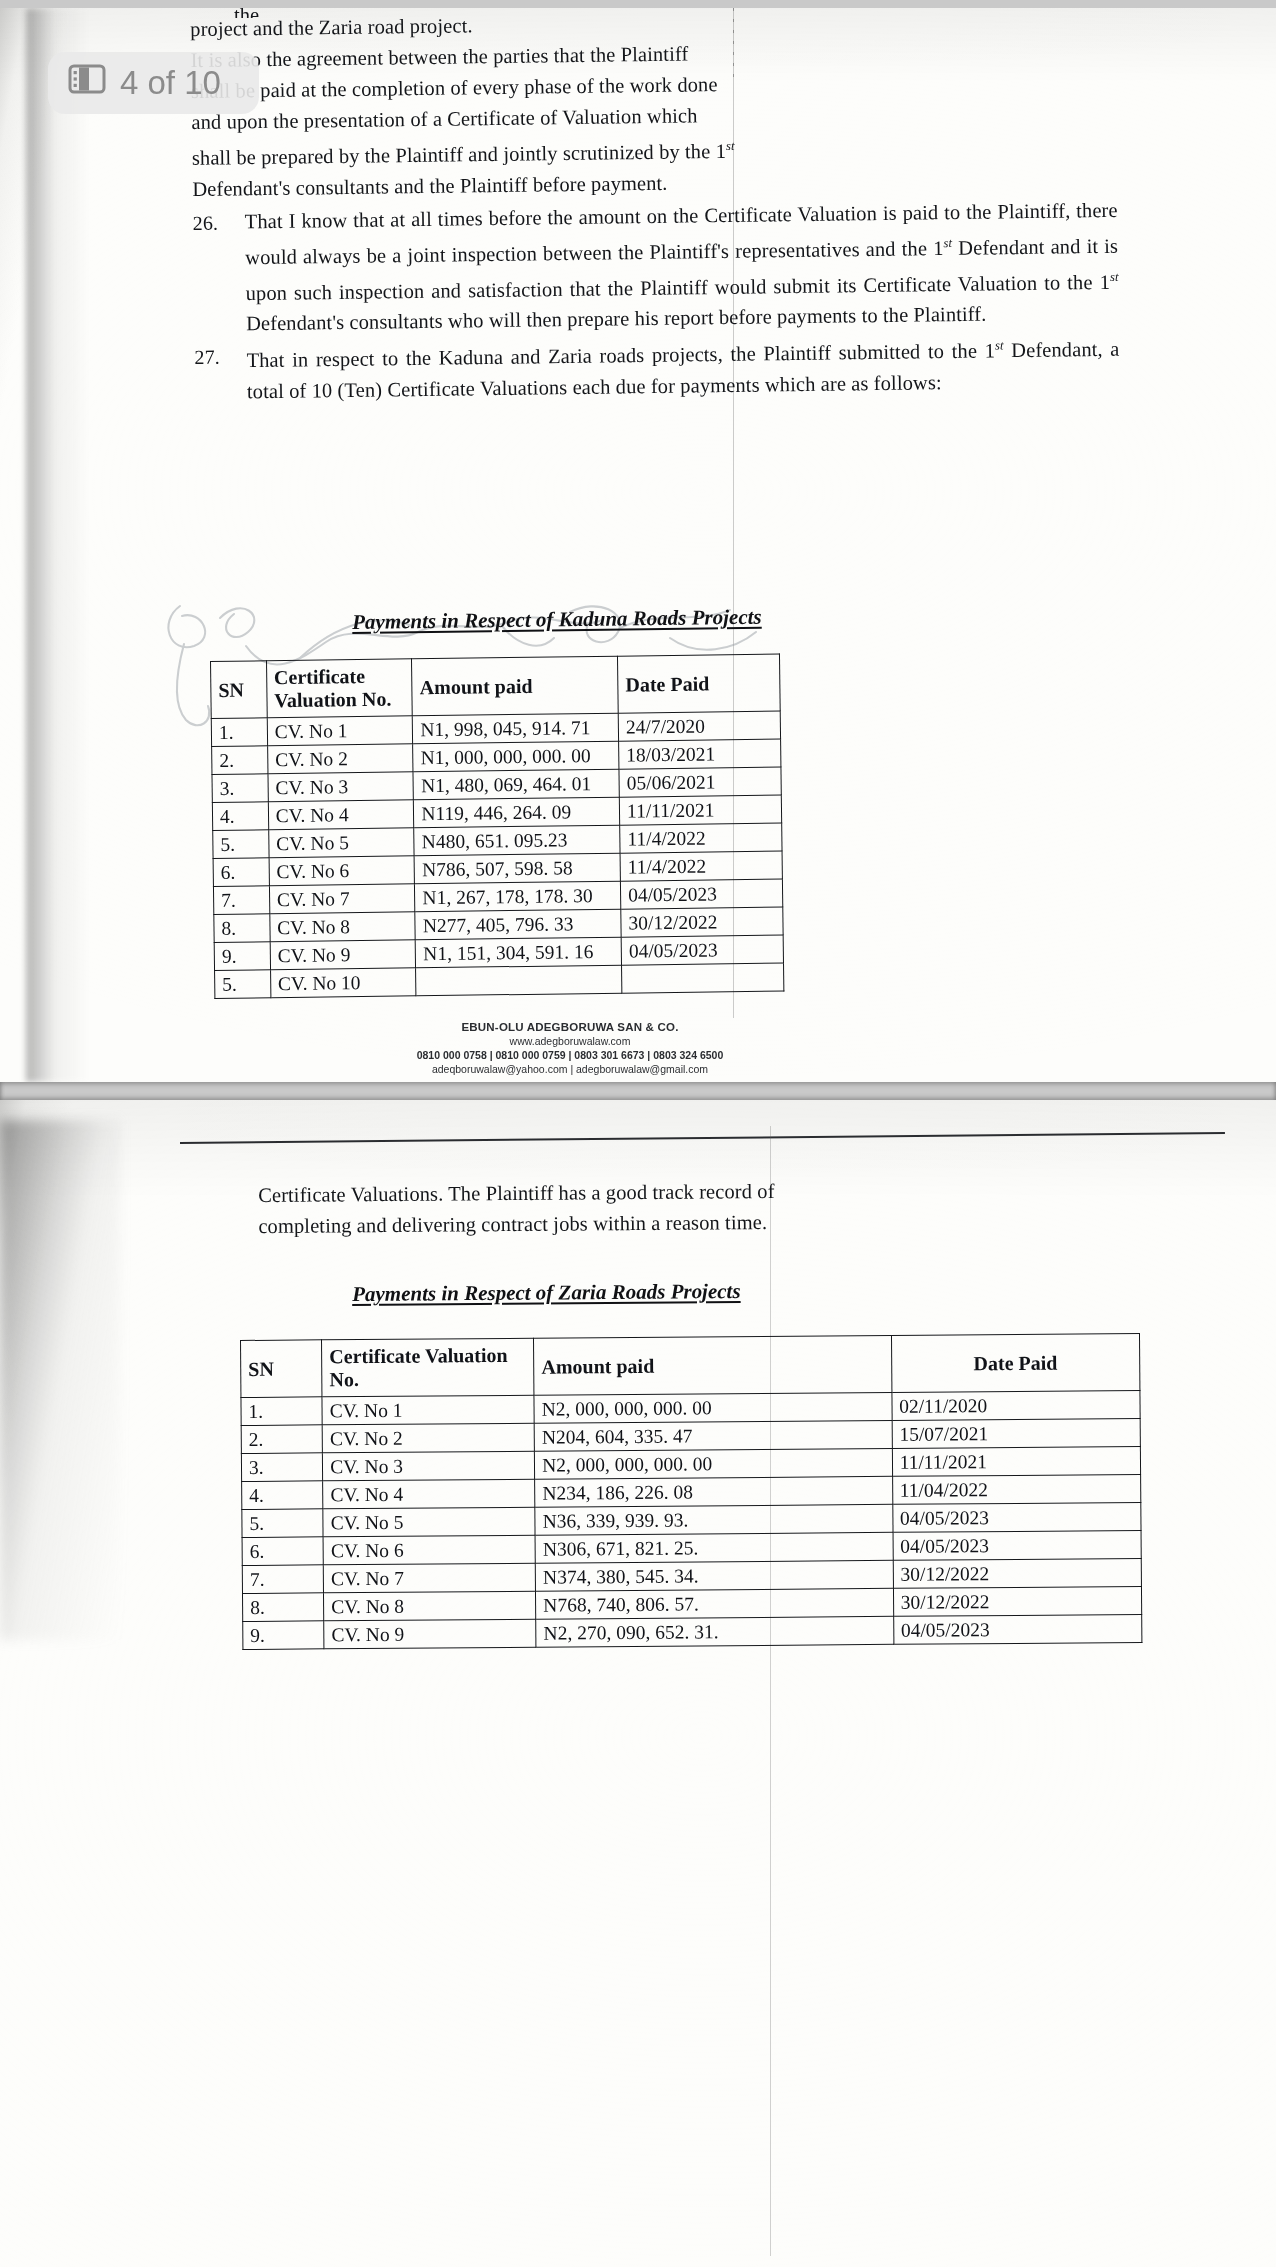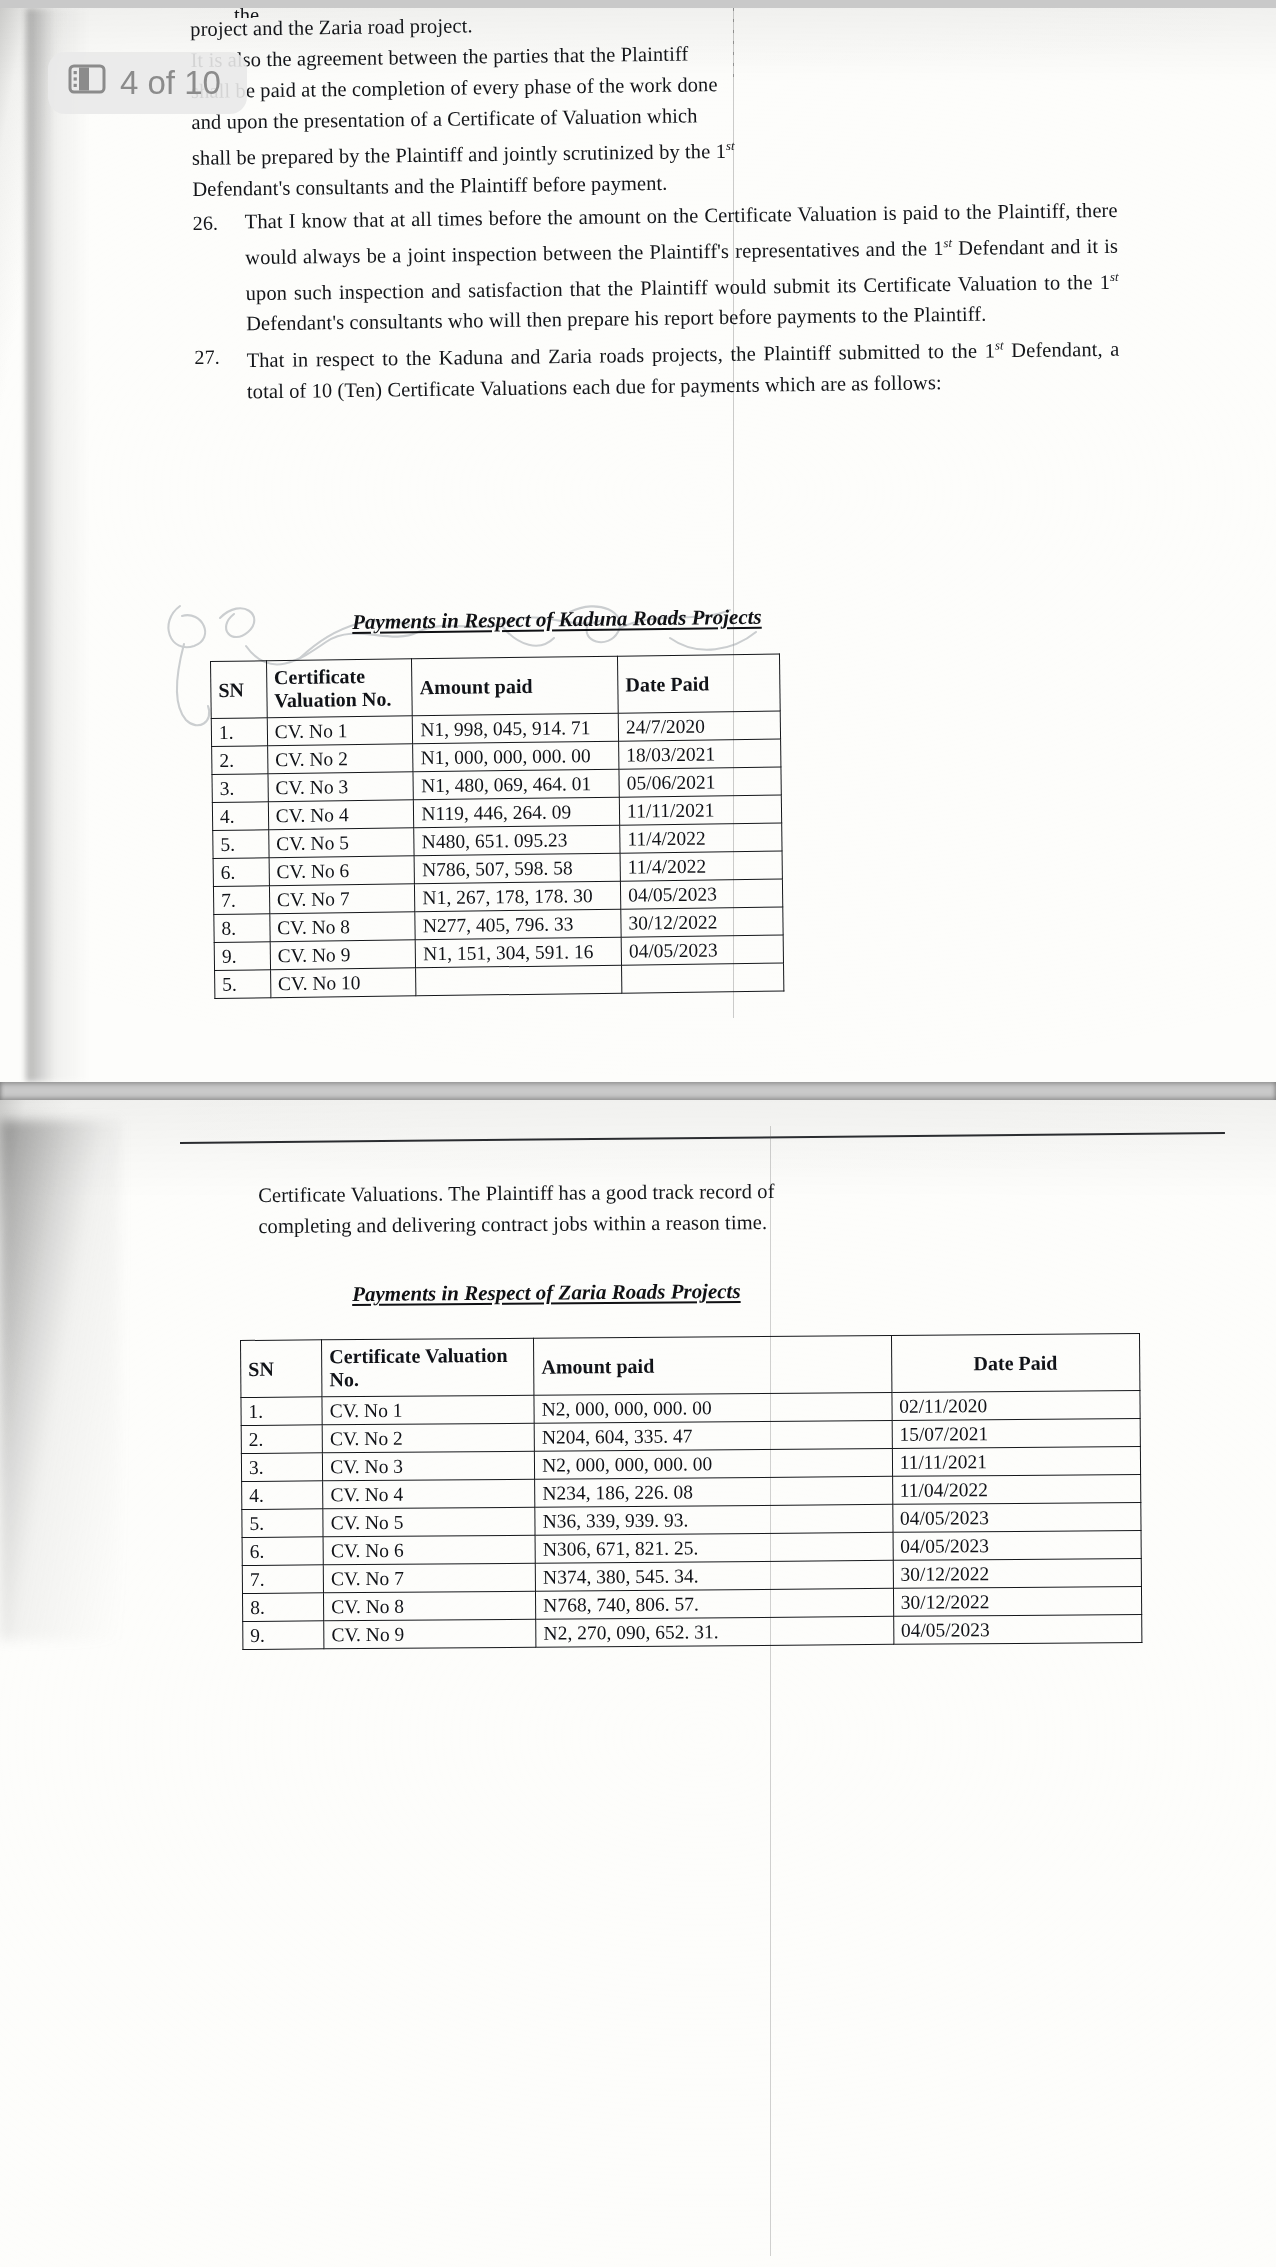--- a/index.html
+++ b/index.html
@@ -69,21 +69,21 @@
   
   .letterhead{position:absolute;text-align:center;font-family:"Liberation Sans",sans-serif;
     color:#2b2d31;line-height:14px;}
   .lh1{font-size:11.5px;font-weight:700;letter-spacing:.2px;}
   .lh2{font-size:10.5px;}
   .lh3{font-size:10.5px;font-weight:700;}
   .lh4{font-size:10.5px;}
 
   
   #pagepill{position:absolute;left:48px;top:52px;display:flex;align-items:center;gap:14px;
-    padding:12px 26px 12px 20px;border-radius:17px;background:rgba(233,233,233,.90);
+    padding:12px 38px 12px 20px;border-radius:17px;background:rgba(233,233,233,.90);
     font-family:"Liberation Sans",sans-serif;color:#8b8b8b;font-size:33px;font-weight:400;
     z-index:40;}
   #pagepill .glyph{display:block;}
 
   
   .topline{position:absolute;height:2px;background:#2a2c30;}
 </style>
 </head>
 <body>
 
@@ -204,20 +204,26 @@
           </tr>
         <tr>
             <td>5.</td>
             <td>CV. No 10</td>
             <td></td>
             <td></td>
           </tr>
       </tbody>
     </table>
 
+    <div class="letterhead" style="left:300px;top:1012px;width:540px;">
+      <div class="lh1">EBUN-OLU ADEGBORUWA SAN &amp; CO.</div>
+      <div class="lh2">www.adegboruwalaw.com</div>
+      <div class="lh3">0810 000 0758 | 0810 000 0759 | 0803 301 6673 | 0803 324 6500</div>
+      <div class="lh4">adeqboruwalaw@yahoo.com | adegboruwalaw@gmail.com</div>
+    </div>
   </div>
 
   <div class="gap" id="gap2"></div>
 
   <div class="sheet" id="page5">
     <div class="paper-shade"></div>
     <div class="edge-curl p5"></div>
     <div class="topline" style="left:180px;top:42px;width:1045px;transform:rotate(-0.55deg);transform-origin:left top;"></div>
     <div class="fold" style="left:770px;top:26px;height:1130px;opacity:.5;"></div>
 

